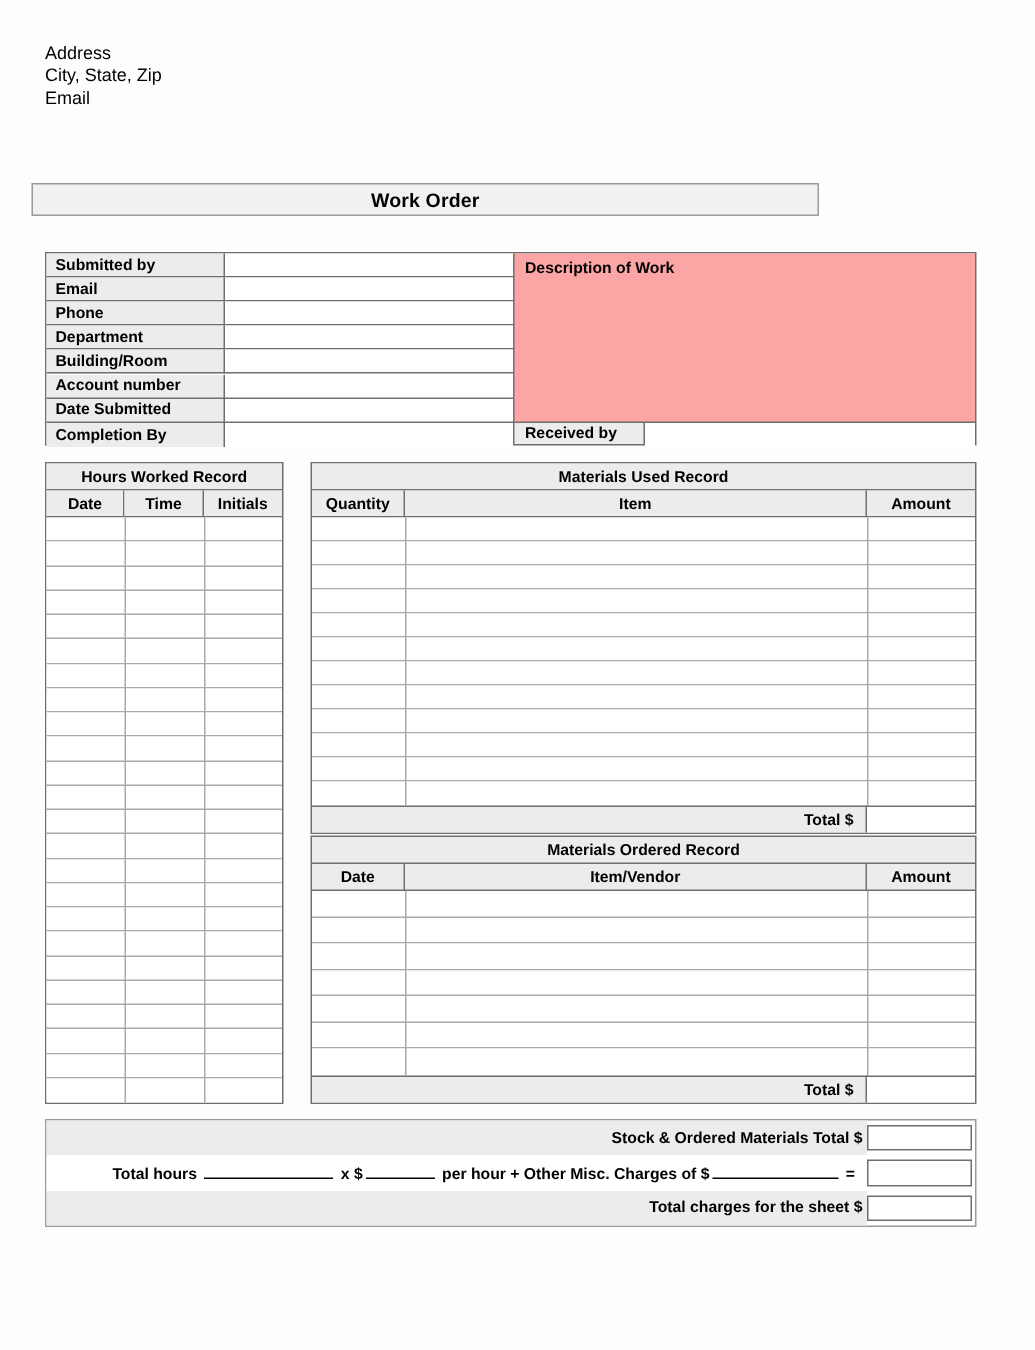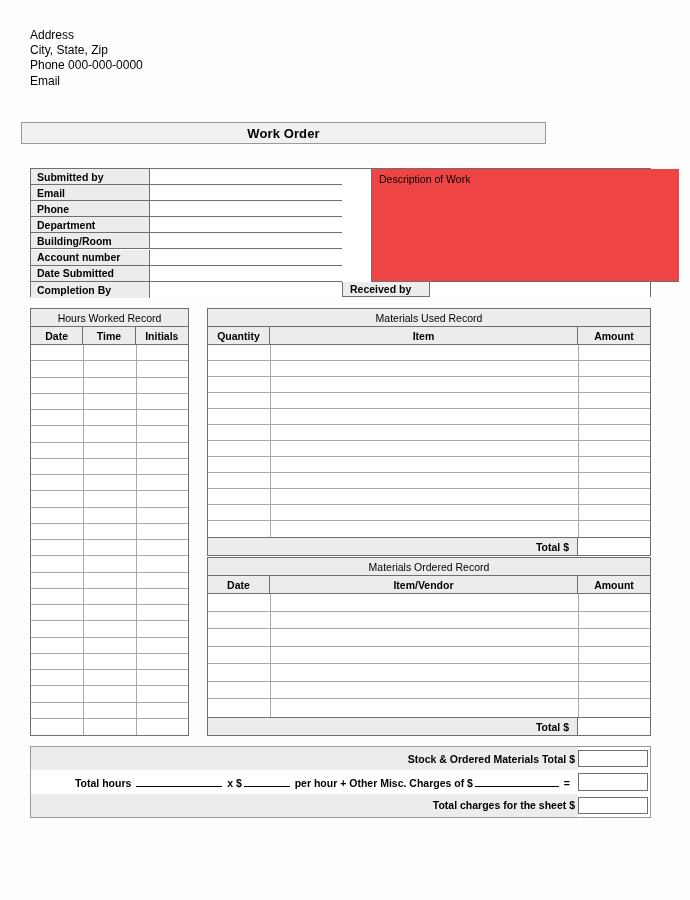--- a/index.html
+++ b/index.html
@@ -99,27 +99,26 @@
   
   #submit-frame {
     left: 30px;
     top: 168px;
     width: 621px;
     height: 129px;
   }
   .desc-panel {
     position: absolute;
     box-sizing: border-box;
-    background: #ef4444;
+    background: #fca5a5;
     border-left: 1px solid #6f6f6f;
     border-bottom: 1px solid #6f6f6f;
     padding: 4px 0 0 7px;
     font-size: 10.5px;
-    font-weight: normal;
-    margin-left: 29px;
+    font-weight: bold;
   }
   .recv-lbl {
     position: absolute;
     box-sizing: border-box;
     background: #ececec;
     font-weight: bold;
     font-size: 10.5px;
     padding-left: 7px;
     display: flex;
     align-items: center;
@@ -136,21 +135,21 @@
   #hours-frame {
     left: 30px;
     top: 308px;
     width: 159px;
     height: 428px;
   }
   .band {
     position: absolute;
     box-sizing: border-box;
     background: #ececec;
-    font-weight: normal;
+    font-weight: bold;
     font-size: 10.5px;
     display: flex;
     align-items: center;
     justify-content: center;
     border-bottom: 1px solid #6f6f6f;
   }
   .colhead {
     position: absolute;
     box-sizing: border-box;
     background: #ececec;
@@ -250,21 +249,20 @@
   .ul.w3 { width: 84px; }
 </style>
 </head>
 <body>
 
 <div class="page">
 
   <div class="company-block">
     <div class="company-line">Address</div>
     <div class="company-line">City, State, Zip</div>
-    <div class="company-line">Phone 000-000-0000</div>
     <div class="company-line">Email</div>
   </div>
 
   <div class="title-bar">
     <span class="title-bar-text">Work Order</span>
   </div>
 
   <div class="frame" id="submit-frame"></div>
   <div id="submit-cells">
       <div class="cell lbl" style="left: 31px; top: 169px; width: 119px; height: 16.1px;">Submitted by</div>

